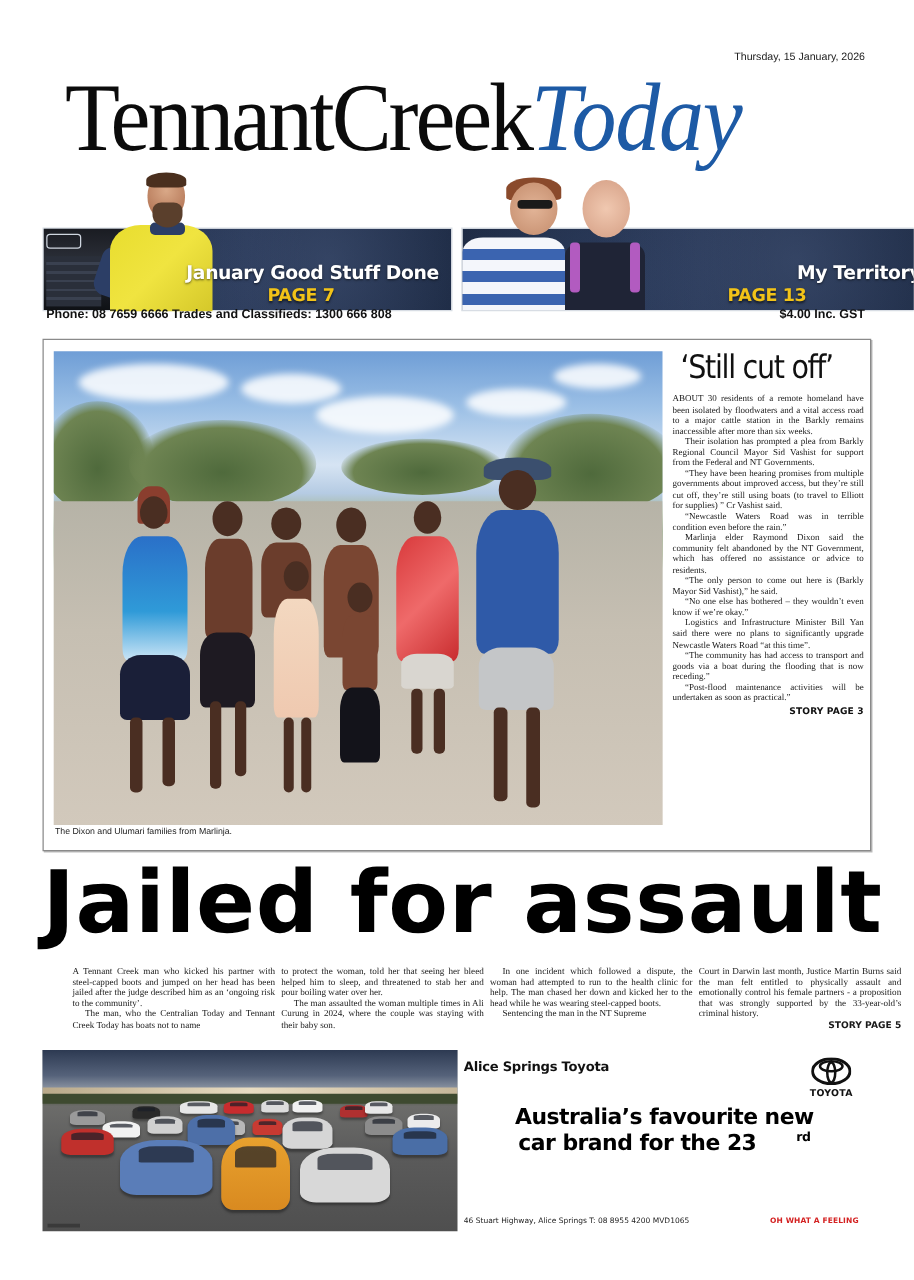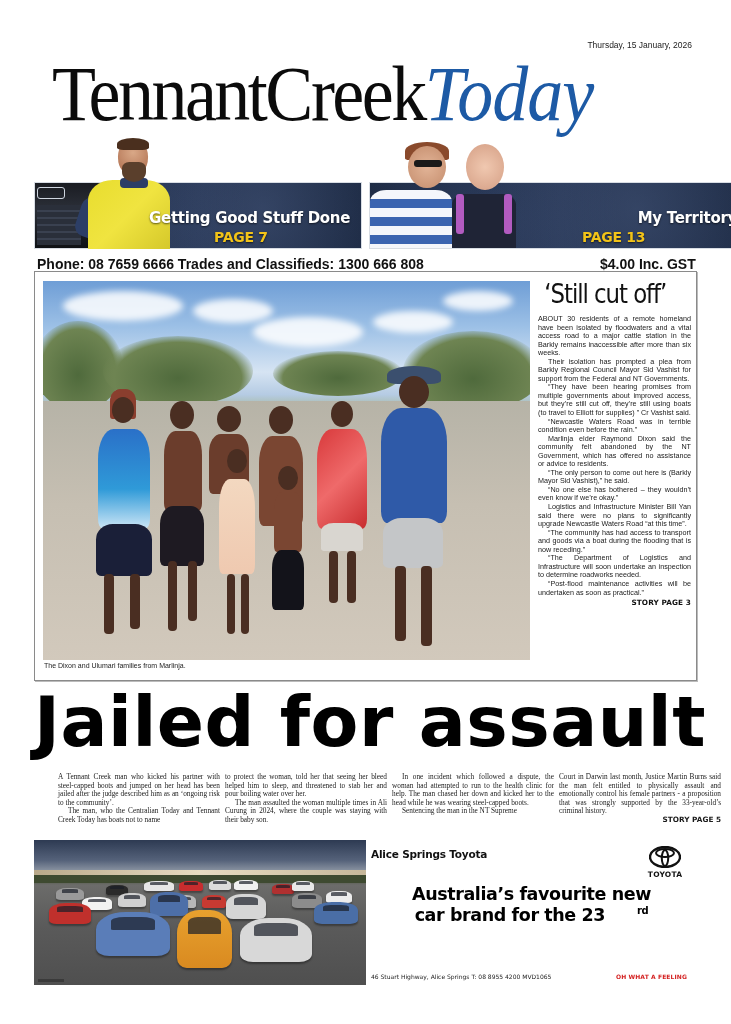--- a/index.html
+++ b/index.html
@@ -57,21 +57,21 @@
     .w1 .glasses { position: absolute; left: 44px; top: 16px; width: 28px; height: 7px; background: #1a1a1a; border-radius: 3px; }
     .w1 .shirt { position: absolute; left: 0; top: 46px; width: 82px; height: 58px; border-radius: 20% 20% 0 0;
       background: repeating-linear-gradient(180deg, #f4f6fb 0 9px, #3b64b0 9px 18px); }
     .w2 .head { position: absolute; left: 96px; top: 0; width: 38px; height: 46px; border-radius: 50%;
       background: radial-gradient(circle at 50% 50%, #f0c8b0, #d49e84); }
     .w2 .hair { position: absolute; left: 88px; top: -4px; width: 54px; height: 64px; border-radius: 50% 50% 30% 30%; background: #5b3a28; z-index: -1; }
     .w2 .shirt { position: absolute; left: 82px; top: 50px; width: 64px; height: 54px; border-radius: 20% 20% 0 0; background: #1f2436; }
     .w2 .strap { position: absolute; left: 86px; top: 50px; width: 8px; height: 40px; background: #b25bc0; border-radius: 3px; }
     .w2 .strap2 { position: absolute; left: 134px; top: 50px; width: 8px; height: 40px; background: #b25bc0; border-radius: 3px; }
 
-    .infoline { position: absolute; top: 256px; font-family: "Liberation Sans", sans-serif; font-weight: bold; font-size: 14px; color: #111; white-space: nowrap; }
+    .infoline { position: absolute; top: 246px; font-family: "Liberation Sans", sans-serif; font-weight: bold; font-size: 10px; color: #111; white-space: nowrap; }
     .phone { left: 37px; }
     .price { left: 600px; width: 92px; text-align: right; }
 
     
     .feature { position: absolute; left: 34px; top: 271px; width: 663px; height: 410px; border: 1px solid #8a8a8a; box-shadow: 1px 1px 0 #bbb; }
     .photo { position: absolute; left: 8px; top: 9px; width: 487px; height: 379px; overflow: hidden;
       background: linear-gradient(180deg, #6f9ed6 0%, #9cc0e6 12%, #d6e4f3 24%, #b5cbe3 30%, #a6b89a 34%, #5a7446 38%, #7a8c5e 43%, #b2b3a4 46%, #c3bdb0 60%, #cfc6b8 100%); }
     .photo .cloud { position: absolute; background: rgba(255,255,255,0.85); border-radius: 50%; filter: blur(3px); }
     .photo .trees { position: absolute; background: radial-gradient(ellipse at 50% 60%, #4f6a3c, #6e8452 60%, rgba(110,132,82,0) 75%); border-radius: 50%; }
     .photo .water { position: absolute; left: 0; top: 120px; width: 100%; height: 260px;
@@ -79,21 +79,21 @@
     .person { position: absolute; }
     .person .h { position: absolute; border-radius: 50%; background: #4a2e22; }
     .person .t { position: absolute; border-radius: 30% 30% 10% 10%; }
     .person .l { position: absolute; background: #4a2e22; border-radius: 4px; }
 
     .caption { position: absolute; left: 9px; top: 390px; font-family: "Liberation Sans", sans-serif; font-size: 7px; color: #222; }
 
     .story { position: absolute; left: 503px; top: 6px; width: 153px; }
     .story h2 { font-family: "DejaVu Sans", sans-serif; font-weight: normal; font-size: 26px; letter-spacing: -1.2px;
       line-height: 32px; color: #111; text-align: center; white-space: nowrap; transform: scaleX(0.88); transform-origin: left; }
-    .story .body { margin-top: 5px; font-family: Liberation Sans, sans-serif; font-size: 7.2px; line-height: 8.55px; color: #1a1a1a; text-align: justify; hyphens: auto; }
+    .story .body { margin-top: 5px; font-family: Liberation Serif, serif; font-size: 7.2px; line-height: 8.55px; color: #1a1a1a; text-align: justify; hyphens: auto; }
     .story .body p { text-indent: 10px; }
     .story .body p:first-child { text-indent: 0; }
     .story .more { font-family: "DejaVu Sans", sans-serif; font-weight: bold; font-size: 7.3px; text-align: right; margin-top: 1px; letter-spacing: 0.1px; }
 
     
     .headline { position: absolute; left: 34px; top: 687px; width: 663px; white-space: nowrap;
       font-family: "DejaVu Sans", sans-serif; font-weight: bold; font-size: 67px; line-height: 68px; color: #000;
       letter-spacing: 0.5px; transform: scaleX(1.04) scaleY(1.03); transform-origin: left top; }
 
     .columns { position: absolute; left: 34px; top: 773px; width: 663px; display: grid;
@@ -141,21 +141,21 @@
     <div class="drawers"></div>
   </div>
   <div class="man">
     <div class="arm"></div>
     <div class="shirt"></div>
     <div class="collar"></div>
     <div class="head"></div>
     <div class="hair"></div>
     <div class="beard"></div>
   </div>
-  <div class="title">Getting Good Stuff Done</div>
+  <div class="title">January Good Stuff Done</div>
   <div class="page">PAGE 7</div>
 </div>
 
 <div class="promo promo-right">
   <div class="bg"></div>
   <div class="selfie">
     <div class="w2">
         <div class="hair"></div>
         <div class="shirt"></div>
         <div class="strap"></div>
@@ -246,21 +246,20 @@
     <div class="body">
       <p>ABOUT 30 residents of a remote homeland have been isolated by floodwaters and a vital access road to a major cattle station in the Barkly remains inaccessible after more than six weeks.</p>
       <p>Their isolation has prompted a plea from Barkly Regional Council Mayor Sid Vashist for support from the Federal and NT Governments.</p>
       <p>“They have been hearing promises from multiple governments about improved access, but they’re still cut off, they’re still using boats (to travel to Elliott for supplies) ” Cr Vashist said.</p>
       <p>“Newcastle Waters Road was in terrible condition even before the rain.”</p>
       <p>Marlinja elder Raymond Dixon said the community felt abandoned by the NT Government, which has offered no assistance or advice to residents.</p>
       <p>“The only person to come out here is (Barkly Mayor Sid Vashist),” he said.</p>
       <p>“No one else has bothered – they wouldn’t even know if we’re okay.”</p>
       <p>Logistics and Infrastructure Minister Bill Yan said there were no plans to significantly upgrade Newcastle Waters Road “at this time”.</p>
       <p>“The community has had access to transport and goods via a boat during the flooding that is now receding.”</p>
-      <p>“The Department of Logistics and Infrastructure will soon undertake an inspection to determine roadworks needed.</p>
       <p>“Post-flood maintenance activities will be undertaken as soon as practical.”</p>
     </div>
     <div class="more">STORY PAGE 3</div>
   </div>
 </div>
 
 <div class="headline">Jailed for assault</div>
 
 <div class="columns">
   <div class="col">

